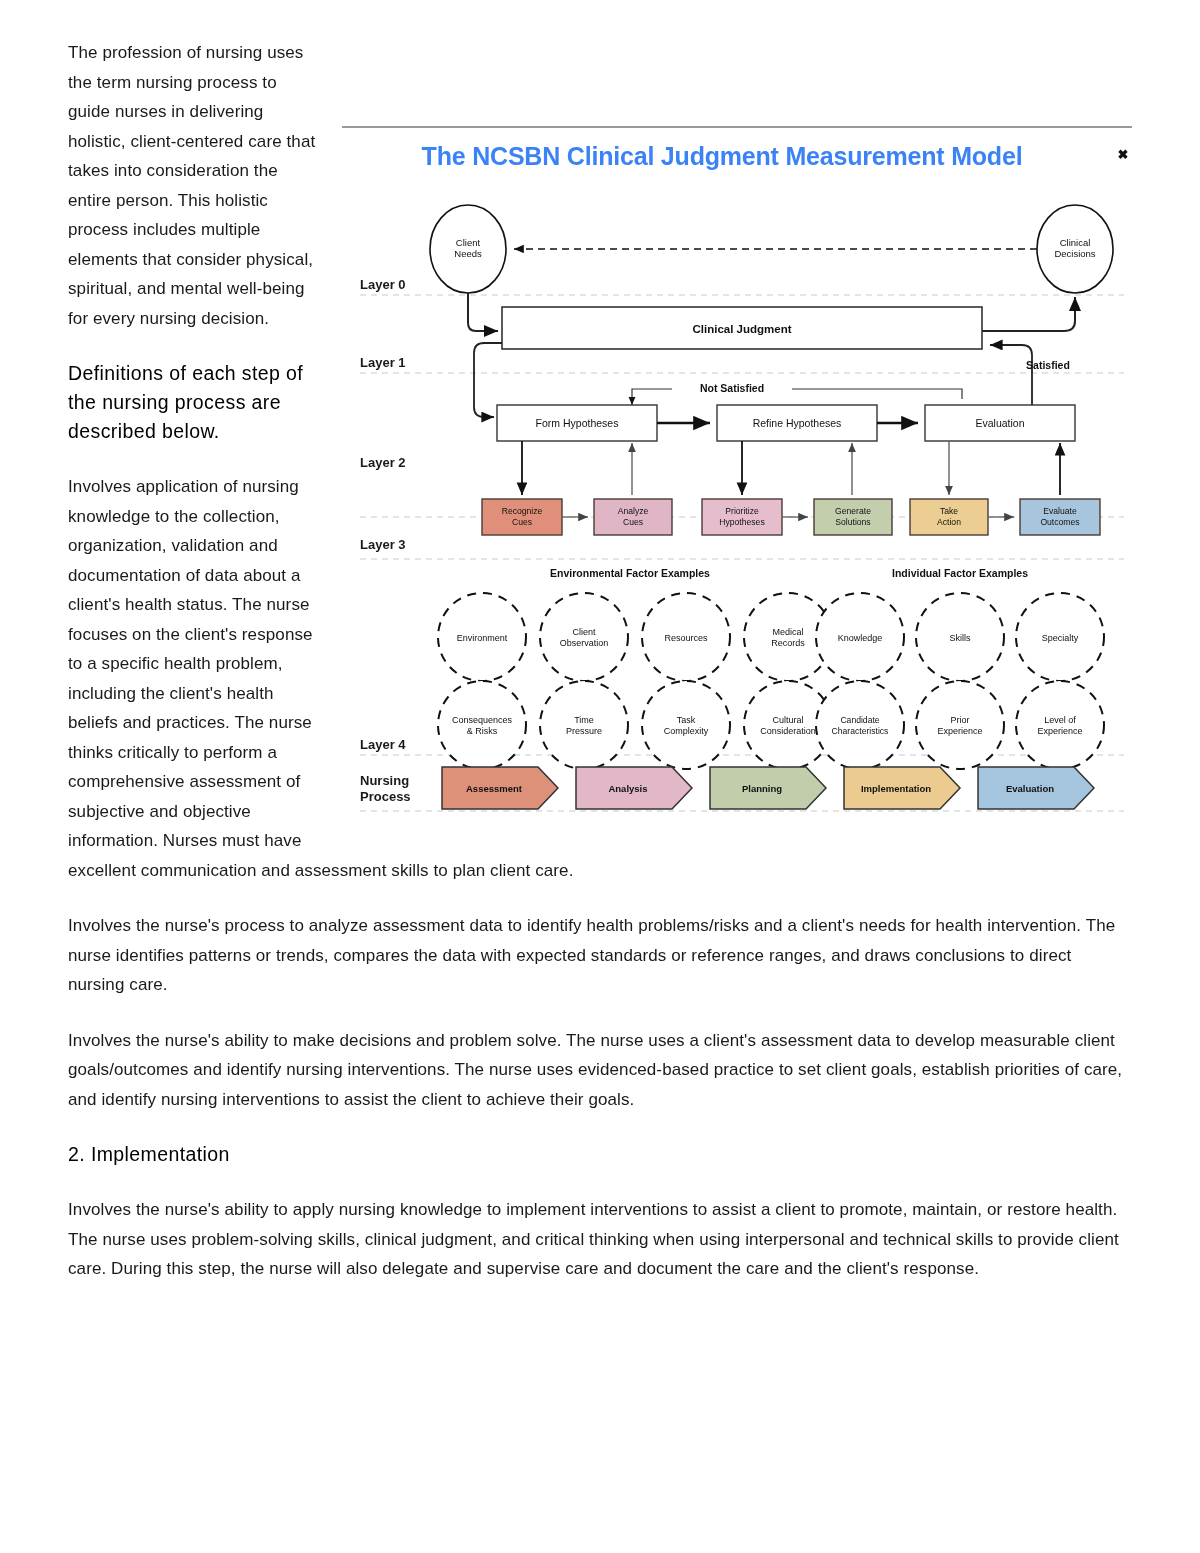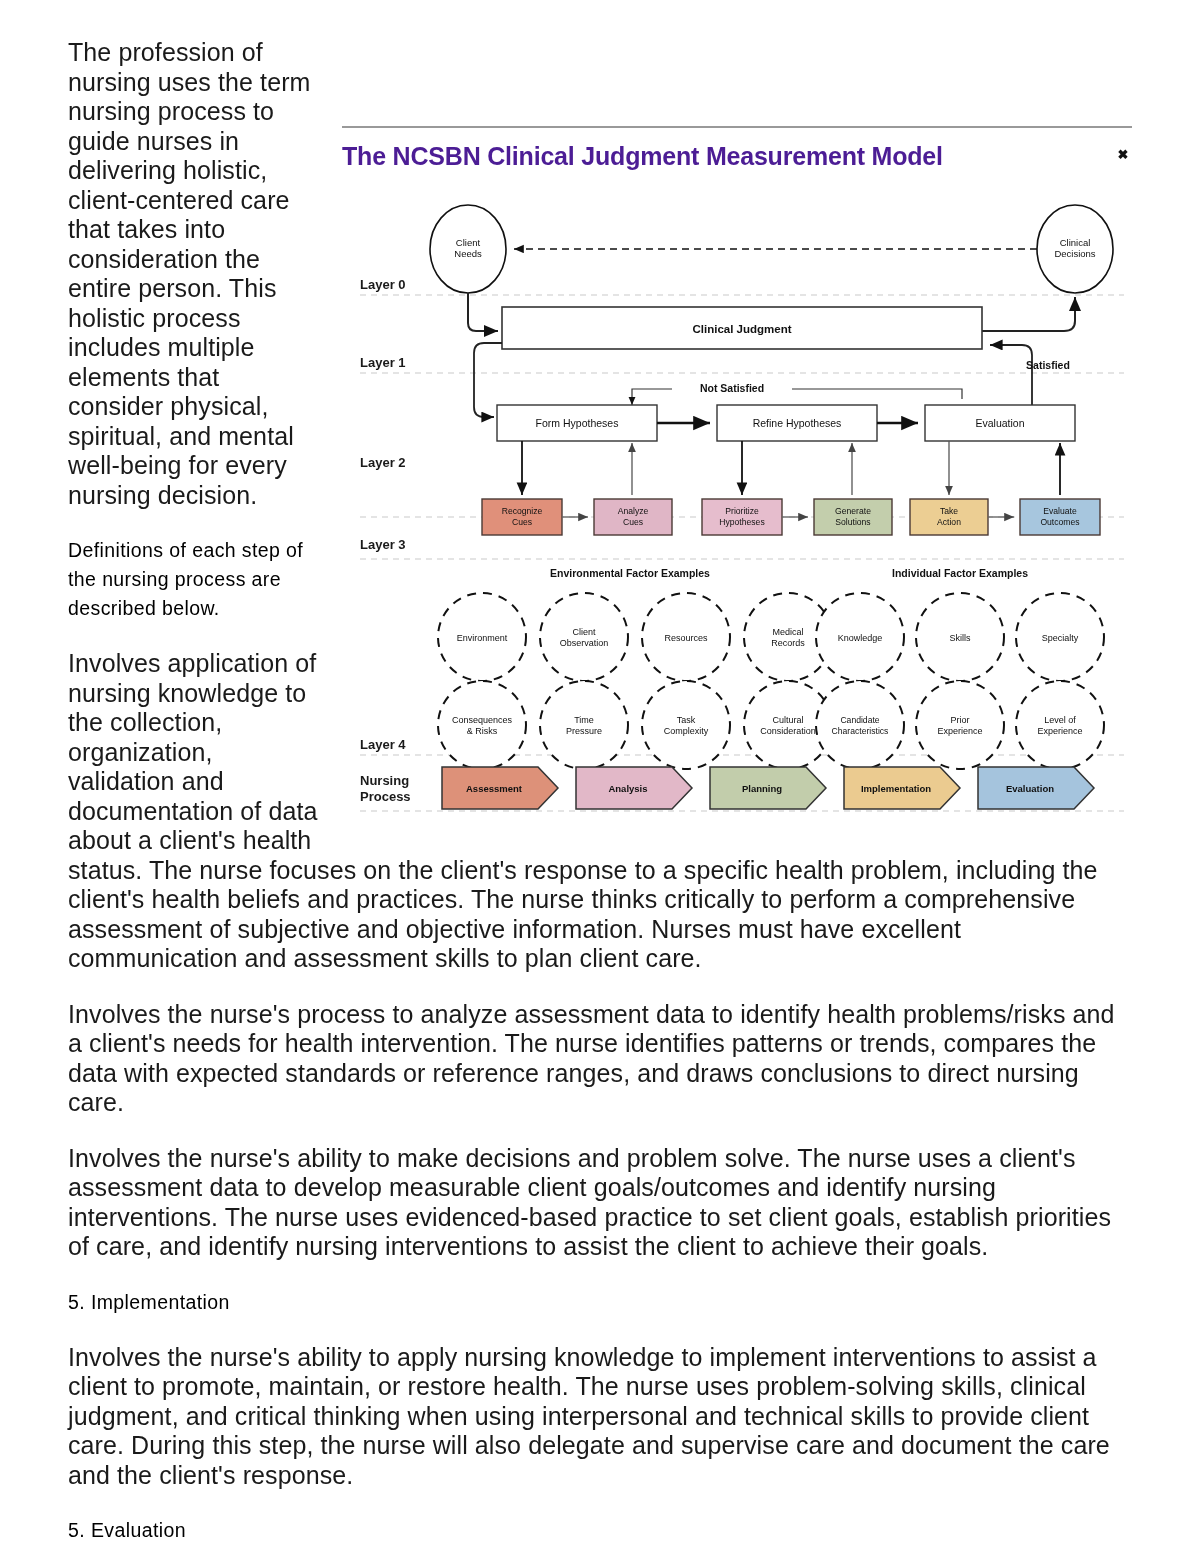--- a/index.html
+++ b/index.html
@@ -19,21 +19,21 @@
     overflow: hidden;
     background: #ffffff;
   }
   .doc {
     position: absolute;
     left: 68px;
     top: 38px;
     width: 1064px;
   }
   p.body-text {
-    font-size: 25px;
+    font-size: 17px;
     line-height: 29.5px;
     margin: 0 0 26px 0;
     color: #1a1a1a;
     letter-spacing: 0.1px;
   }
   h3.sec-head {
     font-size: 19.5px;
     line-height: 29px;
     font-weight: normal;
     margin: 0 0 26px 0;
@@ -55,24 +55,25 @@
     top: 20px;
     width: 14px;
     height: 14px;
     font-size: 13px;
     line-height: 14px;
     text-align: center;
     color: #111;
     font-weight: bold;
   }
   .fig-title {
+    text-align: center;
     font-size: 25px;
     font-weight: bold;
     letter-spacing: -0.2px;
-    color: #4c1d95;
+    color: #3b82f6;
     margin: 0 0 6px 0;
     padding-right: 30px;
   }
   .diagram-wrap {
     position: relative;
     width: 790px;
     height: 640px;
   }
   .diagram-wrap svg {
     display: block;
@@ -312,18 +313,17 @@
 
     <p class="body-text">The profession of nursing uses the term nursing process to guide nurses in delivering holistic, client-centered care that takes into consideration the entire person. This holistic process includes multiple elements that consider physical, spiritual, and mental well-being for every nursing decision.</p>
     <h3 class="sec-head">Definitions of each step of the nursing process are described below.</h3>
 
     <p class="body-text">Involves application of nursing knowledge to the collection, organization, validation and documentation of data about a client's health status. The nurse focuses on the client's response to a specific health problem, including the client's health beliefs and practices. The nurse thinks critically to perform a comprehensive assessment of subjective and objective information. Nurses must have excellent communication and assessment skills to plan client care.</p>
 
     <p class="body-text">Involves the nurse's process to analyze assessment data to identify health problems/risks and a client's needs for health intervention. The nurse identifies patterns or trends, compares the data with expected standards or reference ranges, and draws conclusions to direct nursing care.</p>
 
     <p class="body-text">Involves the nurse's ability to make decisions and problem solve. The nurse uses a client's assessment data to develop measurable client goals/outcomes and identify nursing interventions. The nurse uses evidenced-based practice to set client goals, establish priorities of care, and identify nursing interventions to assist the client to achieve their goals.</p>
 
-    <h3 class="sec-head">5. Implementation</h3>
+    <h3 class="sec-head">2. Implementation</h3>
     <p class="body-text">Involves the nurse's ability to apply nursing knowledge to implement interventions to assist a client to promote, maintain, or restore health. The nurse uses problem-solving skills, clinical judgment, and critical thinking when using interpersonal and technical skills to provide client care. During this step, the nurse will also delegate and supervise care and document the care and the client's response.</p>
 
-    <h3 class="sec-head">5. Evaluation</h3>
   </div>
 </div>
 
 </body></html>

